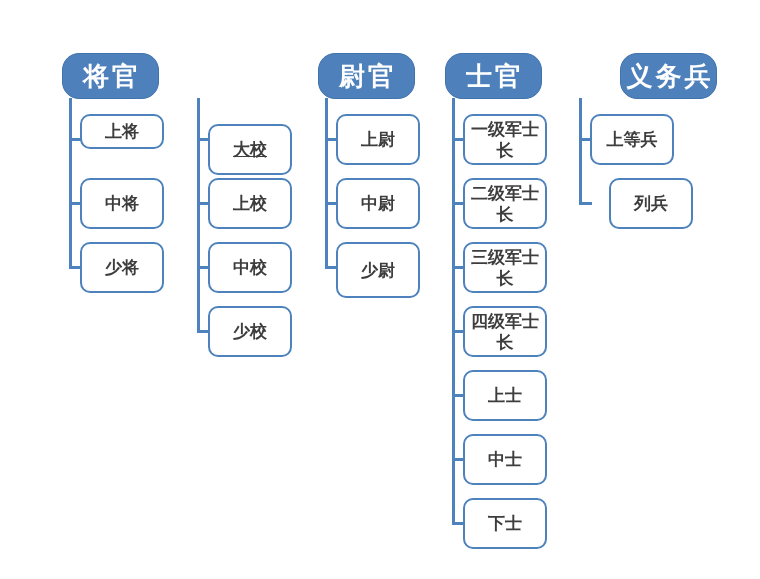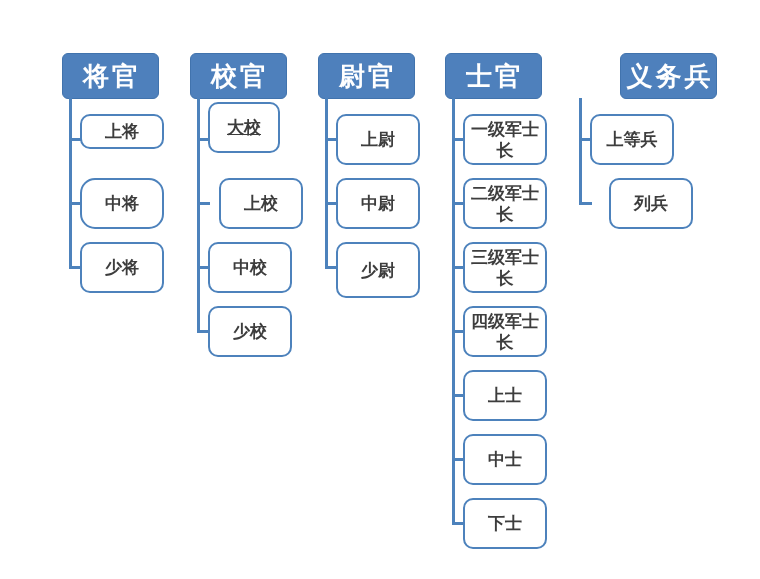--- a/index.html
+++ b/index.html
@@ -13,21 +13,21 @@
     width: 760px;
     height: 579px;
     background: var(--bg, #ffffff);
     overflow: hidden;
   }
   .hdr {
     position: absolute;
     box-sizing: border-box;
     background: var(--header-fill, #4e80bc);
     border: 1px solid var(--header-border, #4173ad);
-    border-radius: 6px;
+    border-radius: 17px;
     color: var(--header-text, #ffffff);
     font-size: 26px;
     font-weight: bold;
     letter-spacing: 3px;
     display: flex;
     align-items: center;
     justify-content: center;
     text-indent: 3px; 
     line-height: 1;
   }
@@ -55,29 +55,28 @@
 </style>
 </head>
 <body>
 
 <div id="canvas">
     <div class="hdr" style="left: 62px; top: 53px; width: 97px; height: 46px;">将官</div>
     <div class="vline" style="left: 69px; top: 98px; width: 2.5px; height: 170.5px;"></div>
     <div class="stub" style="left: 69px; top: 138.25px; width: 13px; height: 2.5px;"></div>
     <div class="child" style="left: 80px; top: 114px; width: 84px; height: 35px;">上将</div>
     <div class="stub" style="left: 69px; top: 202.25px; width: 13px; height: 2.5px;"></div>
-    <div class="child" style="left: 80px; top: 178px; width: 84px; height: 51px; border-radius: 15px;">中将</div>
+    <div class="child" style="left: 80px; top: 178px; width: 84px; height: 51px;">中将</div>
     <div class="stub" style="left: 69px; top: 266.25px; width: 13px; height: 2.5px;"></div>
     <div class="child" style="left: 80px; top: 242px; width: 84px; height: 51px;">少将</div>
-    <div class="hdr" style="left: 190px; top: 53px; width: 97px; height: 46px;">校官</div>
     <div class="vline" style="left: 197px; top: 98px; width: 2.5px; height: 234.5px;"></div>
     <div class="stub" style="left: 197px; top: 138.25px; width: 13px; height: 2.5px;"></div>
-    <div class="child" style="left: 208px; top: 102px; width: 72px; height: 51px; text-decoration: underline;">大校</div>
+    <div class="child" style="left: 208px; top: 124px; width: 84px; height: 51px; text-decoration: underline;">大校</div>
     <div class="stub" style="left: 197px; top: 202.25px; width: 13px; height: 2.5px;"></div>
-    <div class="child" style="left: 219px; top: 178px; width: 84px; height: 51px;">上校</div>
+    <div class="child" style="left: 208px; top: 178px; width: 84px; height: 51px;">上校</div>
     <div class="stub" style="left: 197px; top: 266.25px; width: 13px; height: 2.5px;"></div>
     <div class="child" style="left: 208px; top: 242px; width: 84px; height: 51px;">中校</div>
     <div class="stub" style="left: 197px; top: 330.25px; width: 13px; height: 2.5px;"></div>
     <div class="child" style="left: 208px; top: 306px; width: 84px; height: 51px;">少校</div>
     <div class="hdr" style="left: 318px; top: 53px; width: 97px; height: 46px;">尉官</div>
     <div class="vline" style="left: 325px; top: 98px; width: 2.5px; height: 170.5px;"></div>
     <div class="stub" style="left: 325px; top: 138.25px; width: 13px; height: 2.5px;"></div>
     <div class="child" style="left: 336px; top: 114px; width: 84px; height: 51px;">上尉</div>
     <div class="stub" style="left: 325px; top: 202.25px; width: 13px; height: 2.5px;"></div>
     <div class="child" style="left: 336px; top: 178px; width: 84px; height: 51px;">中尉</div>

